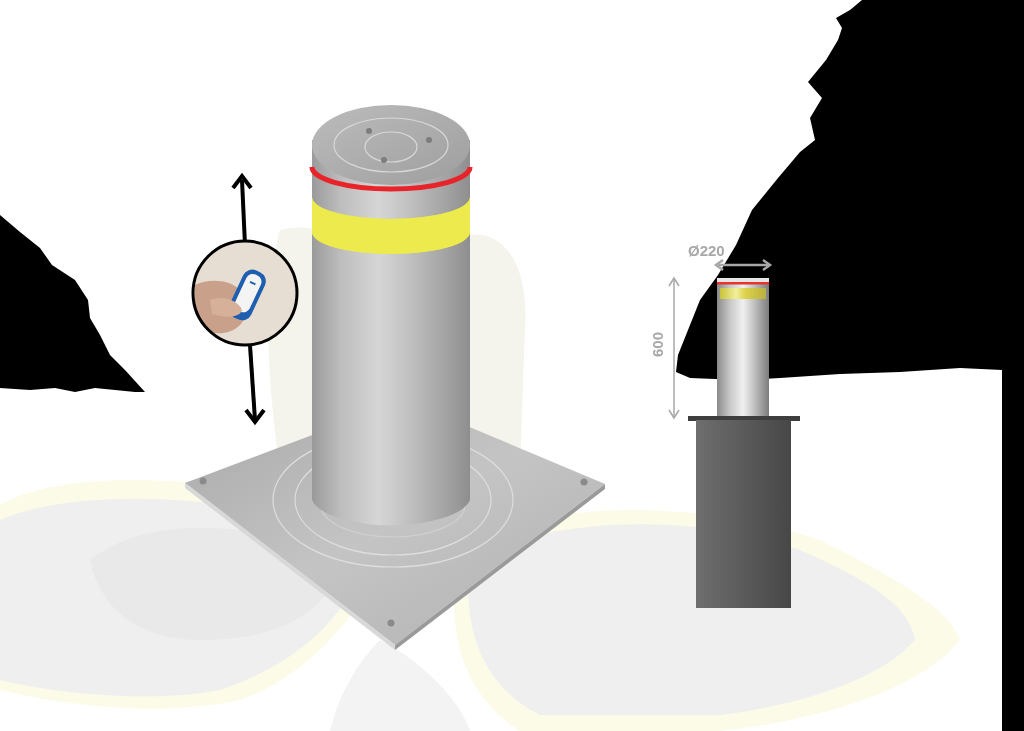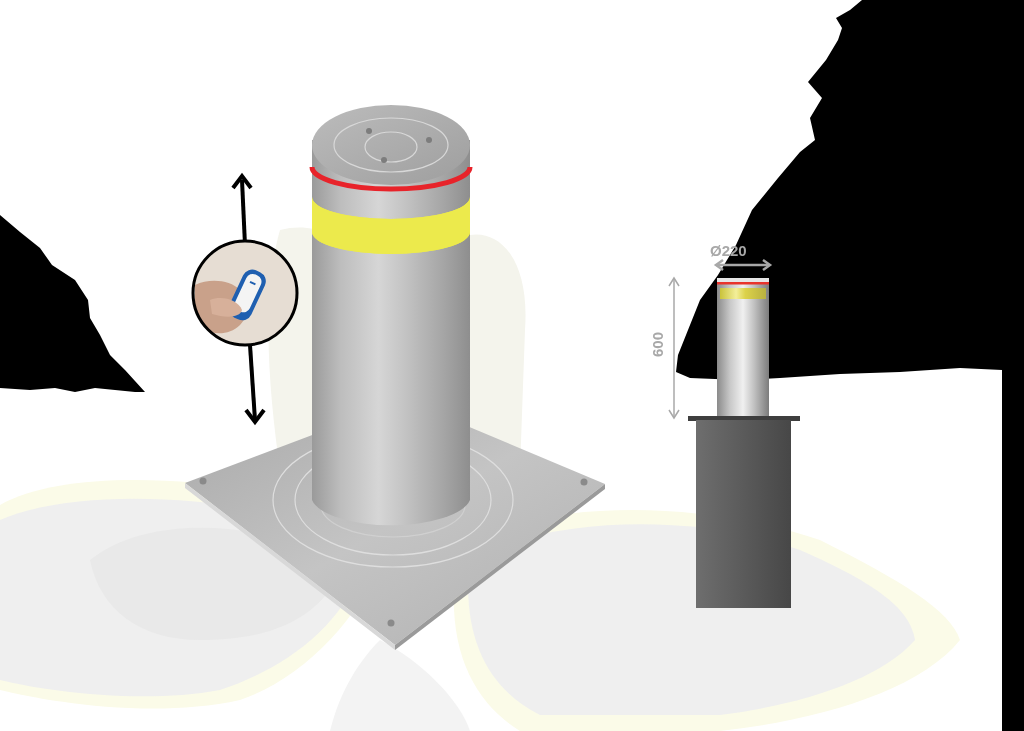--- a/index.html
+++ b/index.html
@@ -6,21 +6,21 @@
   body {
     width: 1024px; height: 731px; overflow: hidden; position: relative;
     background: #ffffff;
     font-family: "Liberation Sans", sans-serif;
   }
   .layer { position: absolute; left: 0; top: 0; width: 1024px; height: 731px; }
   .dim-label {
     position: absolute; color: #a8a8a8; font-weight: bold; font-size: 15px;
     font-family: "Liberation Sans", sans-serif;
   }
-  .dim-label.diameter { left: 710px; top: 242px; }
+  .dim-label.diameter { left: 688px; top: 242px; }
   .dim-label.height {
     left: 645px; top: 336px; transform: rotate(-90deg); transform-origin: center;
   }
 </style>
 </head>
 <body>
 
 <svg class="layer" viewBox="0 0 1024 731" xmlns="http://www.w3.org/2000/svg">
   <defs>
     <linearGradient id="steelV" x1="0" x2="1" y1="0" y2="0">

